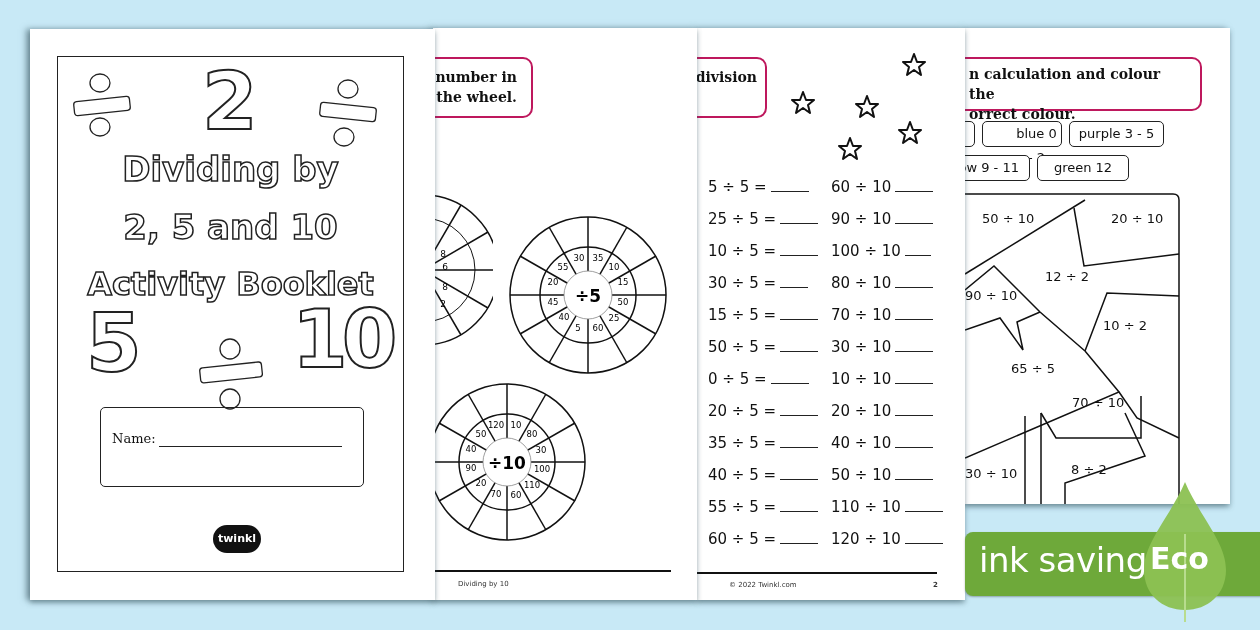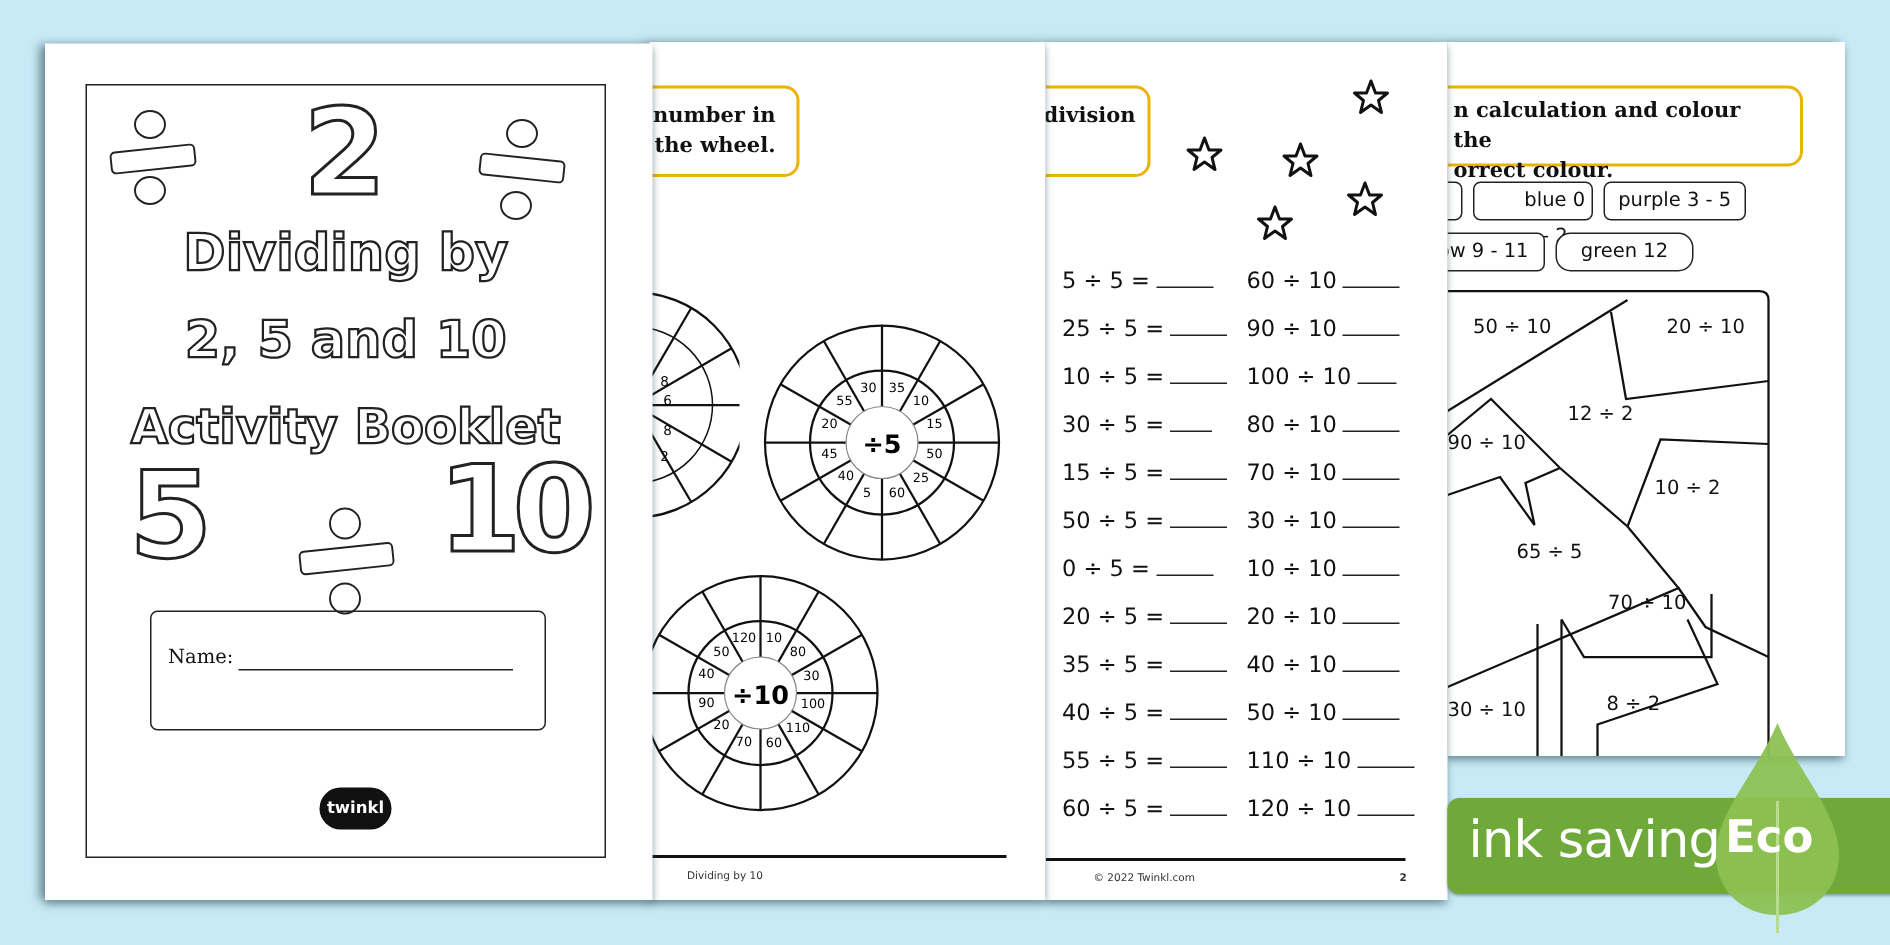--- a/index.html
+++ b/index.html
@@ -17,21 +17,21 @@
   .t2{top:178px;font-size:34px;}
   .t3{top:238px;font-size:34px;}
   .big-num{position:absolute;font-weight:bold;color:#fff;-webkit-text-stroke:2px #222;font-family:"DejaVu Sans",sans-serif;}
   .divsym{position:absolute;}
   .name-box{position:absolute;left:42px;top:350px;width:264px;height:80px;border:1.5px solid #222;border-radius:5px;box-sizing:border-box;}
   .name-label{position:absolute;left:11px;top:23px;font-family:"DejaVu Serif",serif;font-size:13px;}
   .name-line{position:absolute;left:58px;top:38px;width:183px;border-bottom:1px solid #222;}
   .logo{position:absolute;left:155px;top:468px;width:48px;height:28px;background:#111;border-radius:14px;color:#fff;font-size:11px;font-weight:bold;text-align:center;line-height:28px;}
 
   
-  .instr{position:absolute;border:2px solid #eab308;border-radius:10px;background:#fff;font-family:"DejaVu Serif",serif;font-weight:bold;font-size:14px;line-height:20px;box-sizing:border-box;padding:8px 10px;}
+  .instr{position:absolute;border:2px solid #be185d;border-radius:10px;background:#fff;font-family:"DejaVu Serif",serif;font-weight:bold;font-size:14px;line-height:20px;box-sizing:border-box;padding:8px 10px;}
   #p2 .instr{left:-20px;top:29px;width:120px;height:61px;text-align:right;padding-right:14px;}
   #p3 .instr{left:-20px;top:29px;width:90px;height:61px;text-align:right;padding-right:8px;}
   #p4 .instr{left:-20px;top:29px;width:257px;height:54px;padding-left:22px;padding-top:5px;}
 
   .footer-rule{position:absolute;left:0;height:2px;background:#111;}
   .footer-text{position:absolute;font-size:7px;color:#333;}
 
   
   svg text{font-family:"DejaVu Sans",sans-serif;}
 
@@ -57,21 +57,21 @@
 
 <div class="page" id="p4">
   <div class="instr">
     <div>n calculation and colour the</div>
     <div>orrect colour.</div>
   </div>
   <div class="key" style="left:-12px;top:93px;width:22px;"><span></span></div>
   <div class="key" style="left:17px;top:93px;width:80px;padding-left:29px;"><span>blue 0 - 2</span></div>
   <div class="key" style="left:104px;top:93px;width:95px;"><span>purple 3 - 5</span></div>
   <div class="key" style="left:-12px;top:127px;width:77px;text-align:right;padding-right:10px;"><span>ow 9 - 11</span></div>
-  <div class="key" style="left:72px;top:127px;width:92px;border-radius:10px;"><span>green 12</span></div>
+  <div class="key" style="left:72px;top:127px;width:92px;"><span>green 12</span></div>
 
   <svg style="position:absolute;left:0;top:0;" width="265" height="572">
     <g fill="none" stroke="#111" stroke-width="1.5">
       <path d="M0 166 L208 166 Q214 166 214 172 L214 572"></path>
       <path d="M0 246 L120 172"></path>
       <path d="M109 180 L119 238 L214 226"></path>
       <path d="M0 262 L29 238 L75 284 L120 323"></path>
       <path d="M0 302 L35 290 L58 322 L52 294 L75 284"></path>
       <path d="M120 323 L142 265 L214 268"></path>
       <path d="M120 323 L154 364 L0 430"></path>

